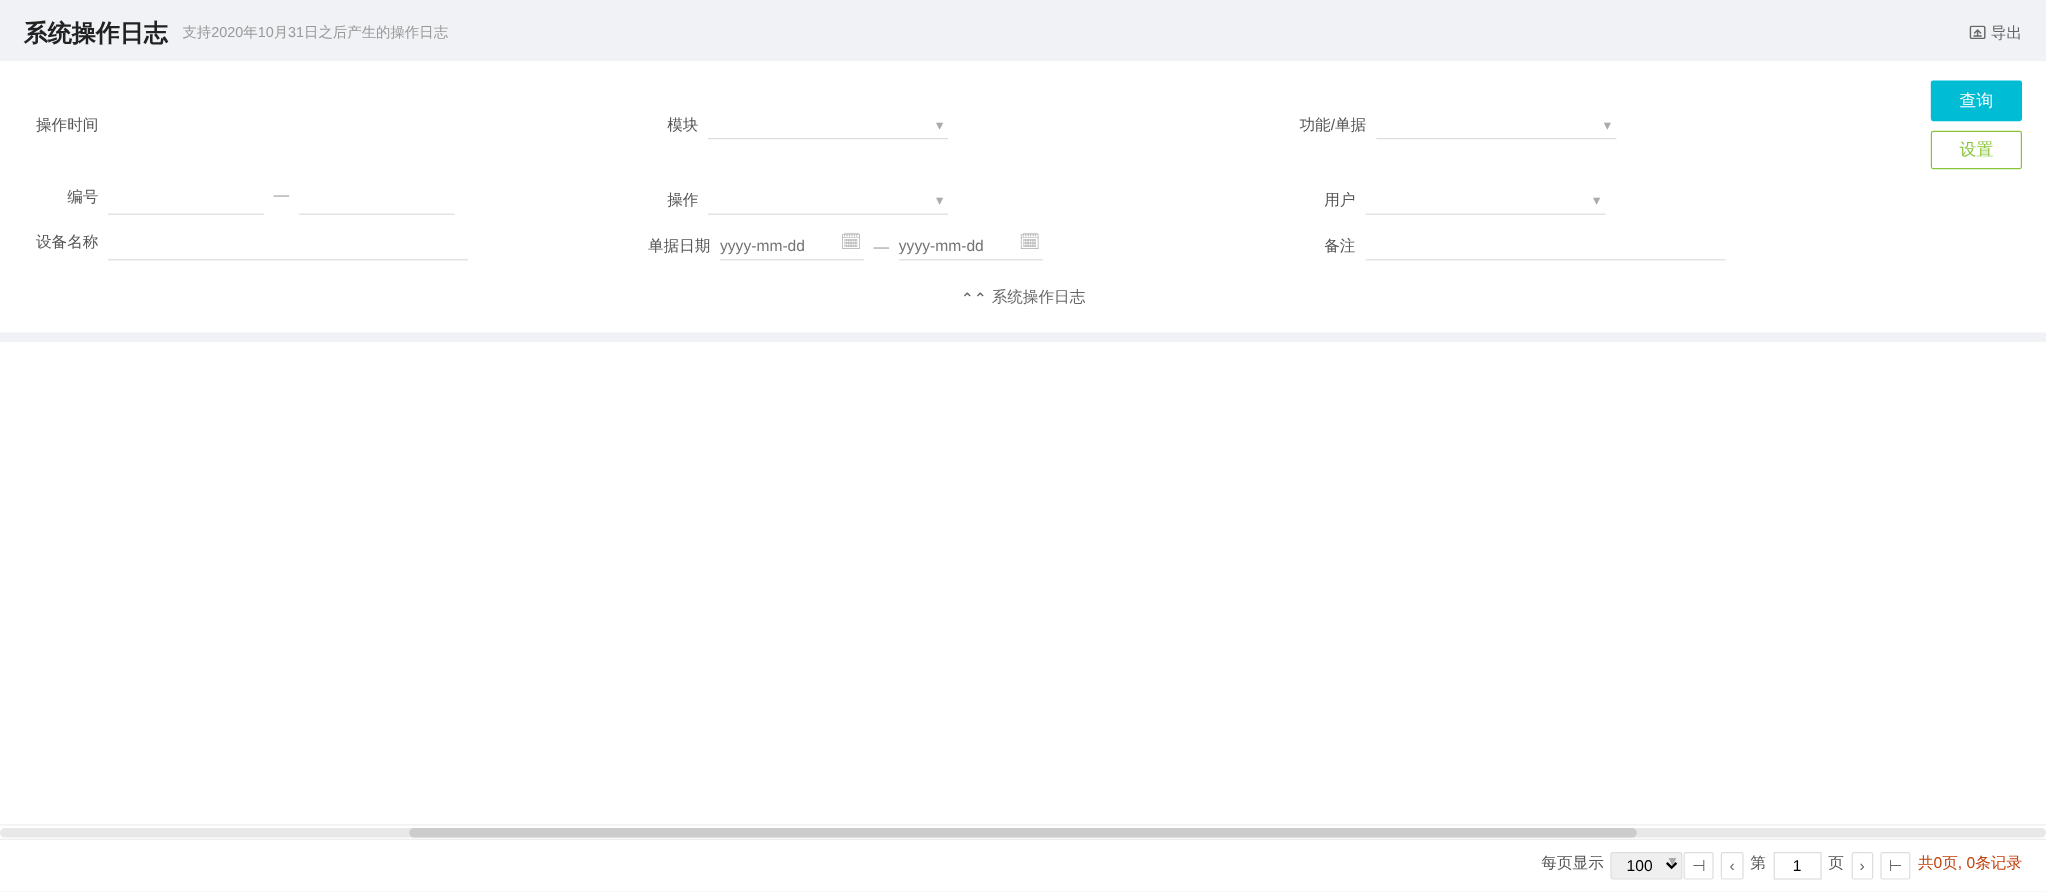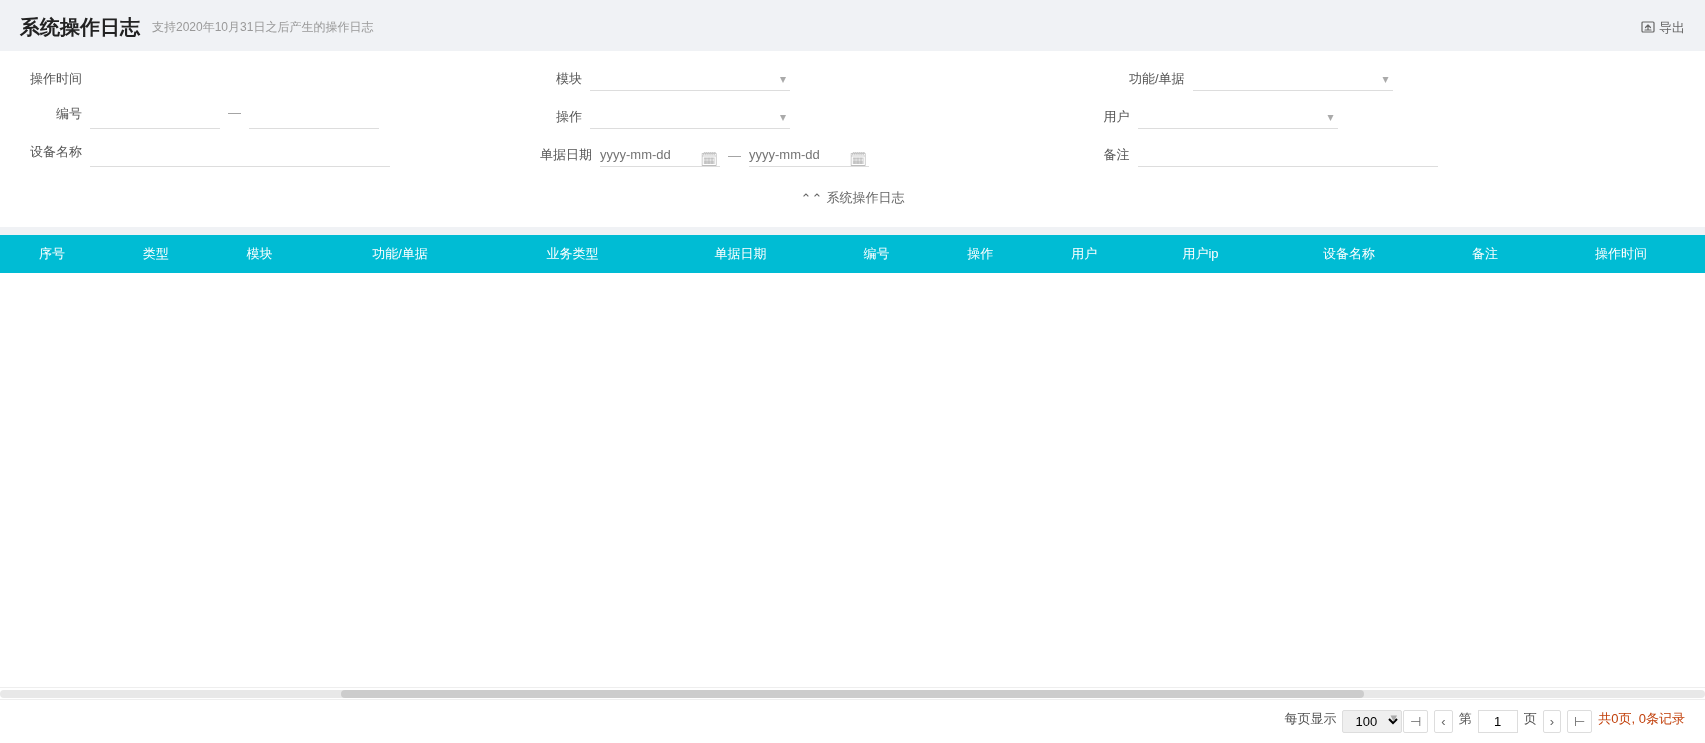--- a/index.html
+++ b/index.html
@@ -301,21 +301,21 @@
       outline: none;
     }
 
     .pagination-summary {
       color: #c2410c;
     }
 
     .date-input-wrap {
       position: relative;
       display: inline-flex;
-      align-items: flex-end;
+      align-items: flex-start;
     }
 
     .date-input {
       border: none;
       border-bottom: 1px solid #ddd;
       outline: none;
       padding: 4px 24px 4px 0;
       width: 120px;
       font-size: 13px;
       color: #bbb;
@@ -388,20 +388,24 @@
       <div class="right-section">
         <span class="filter-label">功能/单据</span>
         <div class="select-wrap">
           <select class="filter-select">
             <option value=""></option>
           </select>
           <span class="chevron">▾</span>
         </div>
       </div>
 
+      <div class="btn-group">
+        <button class="btn-query">查询</button>
+        <button class="btn-settings">设置</button>
+      </div>
     </div>
 
     <div class="filter-row">
       <div class="row1-left">
         <span class="filter-label">编号</span>
         <input class="filter-input" type="text" style="width: 130px;">
         <span class="filter-dash">—</span>
         <input class="filter-input" type="text" style="width: 130px;">
       </div>
 
@@ -453,42 +457,20 @@
       <div style="width: 110px; flex-shrink:0;"></div>
     </div>
 
     <div class="collapse-bar">
       <span>⌃⌃</span>
       <span>系统操作日志</span>
     </div>
   </div>
 
   <div class="table-container">
-    <table class="data-table">
-      <thead>
-        <tr>
-
-        <th>序号</th>
-            <th>类型</th>
-            <th>模块</th>
-            <th>功能/单据</th>
-            <th>业务类型</th>
-            <th>单据日期</th>
-            <th>编号</th>
-            <th>操作</th>
-            <th>用户</th>
-            <th>用户ip</th>
-            <th>设备名称</th>
-            <th>备注</th>
-            <th>操作时间</th>
-          </tr>
-      </thead>
-      <tbody id="table-body">
-      </tbody>
-    </table>
     <div class="empty-area"></div>
   </div>
 
   <div class="scrollbar-area">
     <div class="scrollbar-track">
       <div class="scrollbar-thumb"></div>
     </div>
   </div>
 
   <div class="pagination-bar">

